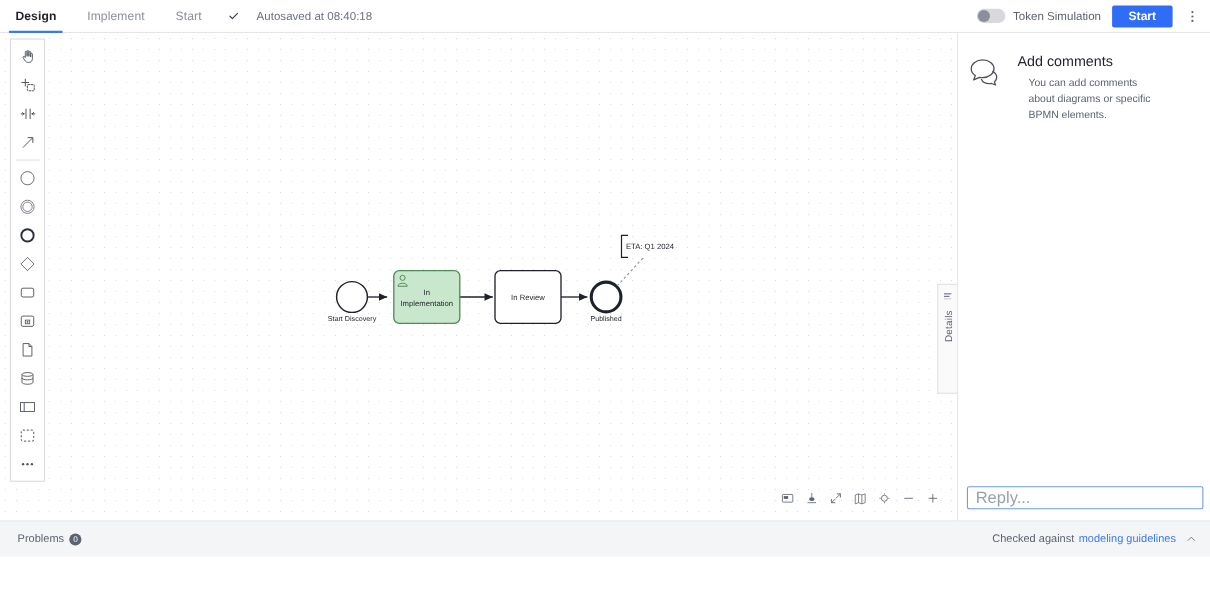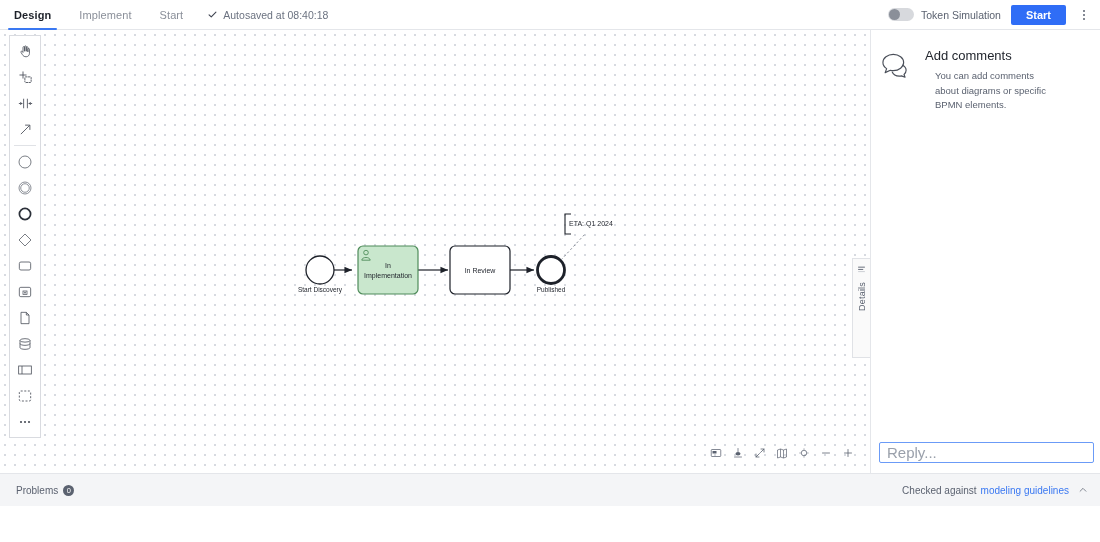--- a/index.html
+++ b/index.html
@@ -22,21 +22,21 @@
     display: flex; align-items: center; padding: 0 14px;
     font-size: 11px; color: #8a8f99; cursor: pointer; position: relative;
     letter-spacing: .1px;
   }
   .tab.active { color: #1d2129; font-weight: bold; }
   .tab.active::after {
     content: ""; position: absolute; left: 8px; right: 8px; bottom: -1px;
     height: 2px; background: #3a78f2; border-radius: 1px;
   }
   .autosave {
-    display: flex; align-items: center; gap: 5px; padding: 0 10px;
+    display: flex; align-items: center; gap: 15px; padding: 0 10px;
     font-size: 10.5px; color: #6b7280;
   }
   .check-icon { width: 11px; height: 11px; display: block; color: #3f4451; }
   .topbar-right {
     margin-left: auto; display: flex; align-items: center; gap: 10px; padding-right: 8px;
   }
   .toggle-wrap { display: flex; align-items: center; gap: 7px; }
   .toggle {
     width: 26px; height: 13px; border-radius: 7px; background: #d7d9dd;
     position: relative; cursor: pointer; flex: 0 0 auto;

